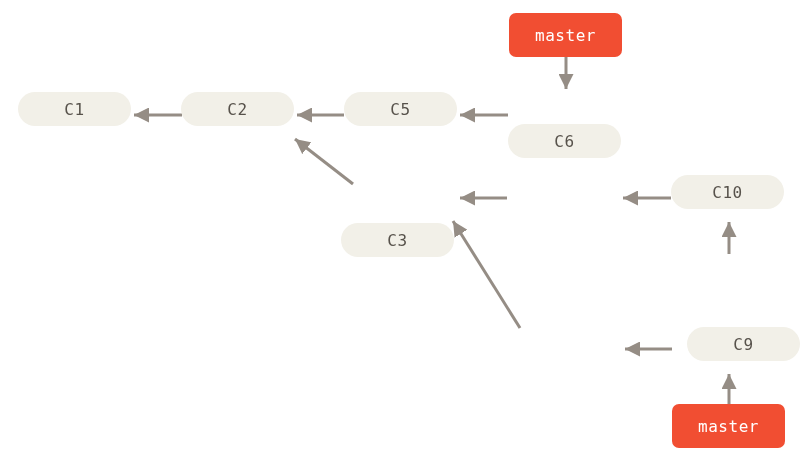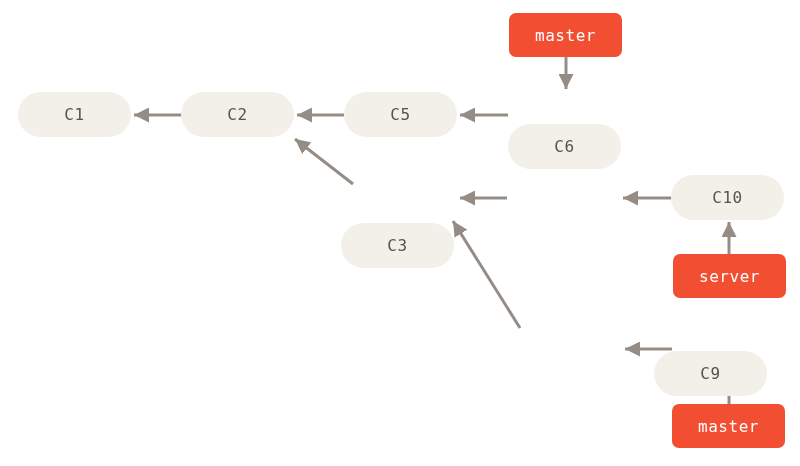--- a/index.html
+++ b/index.html
@@ -20,21 +20,21 @@
   .edges {
     position: absolute;
     left: 0;
     top: 0;
     width: 800px;
     height: 466px;
   }
   .node {
     position: absolute;
     width: 113px;
-    height: 45px;
+    height: 34px;
     background: #f2f0e8;
     border-radius: 22.5px;
     display: flex;
     align-items: center;
     justify-content: center;
     font-size: 16px;
     color: #57524b;
     letter-spacing: 0.5px;
   }
   .branch {
@@ -73,23 +73,20 @@
       <line x1="729" y1="254" x2="729" y2="222"></line>
       <line x1="520" y1="328" x2="453" y2="221"></line>
       <line x1="672" y1="349" x2="625" y2="349"></line>
       <line x1="729" y1="404" x2="729" y2="374"></line>
     </g>
   </svg>
 
   <div class="branch" style="left:509px; top:13px;">
     <span>master</span>
   </div>
-  <div class="branch" style="left:673px; top:254px;">
-    <span>server</span>
-  </div>
   <div class="branch" style="left:672px; top:404px;">
     <span>master</span>
   </div>
 
   <div class="node" style="left:18px;  top:92px;">
     <span>C1</span>
   </div>
   <div class="node" style="left:181px; top:92px;">
     <span>C2</span>
   </div>
@@ -98,17 +95,17 @@
   </div>
   <div class="node" style="left:508px; top:92px;margin-top:32px;">
     <span>C6</span>
   </div>
   <div class="node" style="left:341px; top:175px;margin-top:48px;">
     <span>C3</span>
   </div>
   <div class="node" style="left:671px; top:175px;">
     <span>C10</span>
   </div>
-  <div class="node" style="left:654px; top:327px;margin-top:24px;">
+  <div class="node" style="left:687px; top:327px;">
     <span>C9</span>
   </div>
 
 </div>
 
 </body></html>

